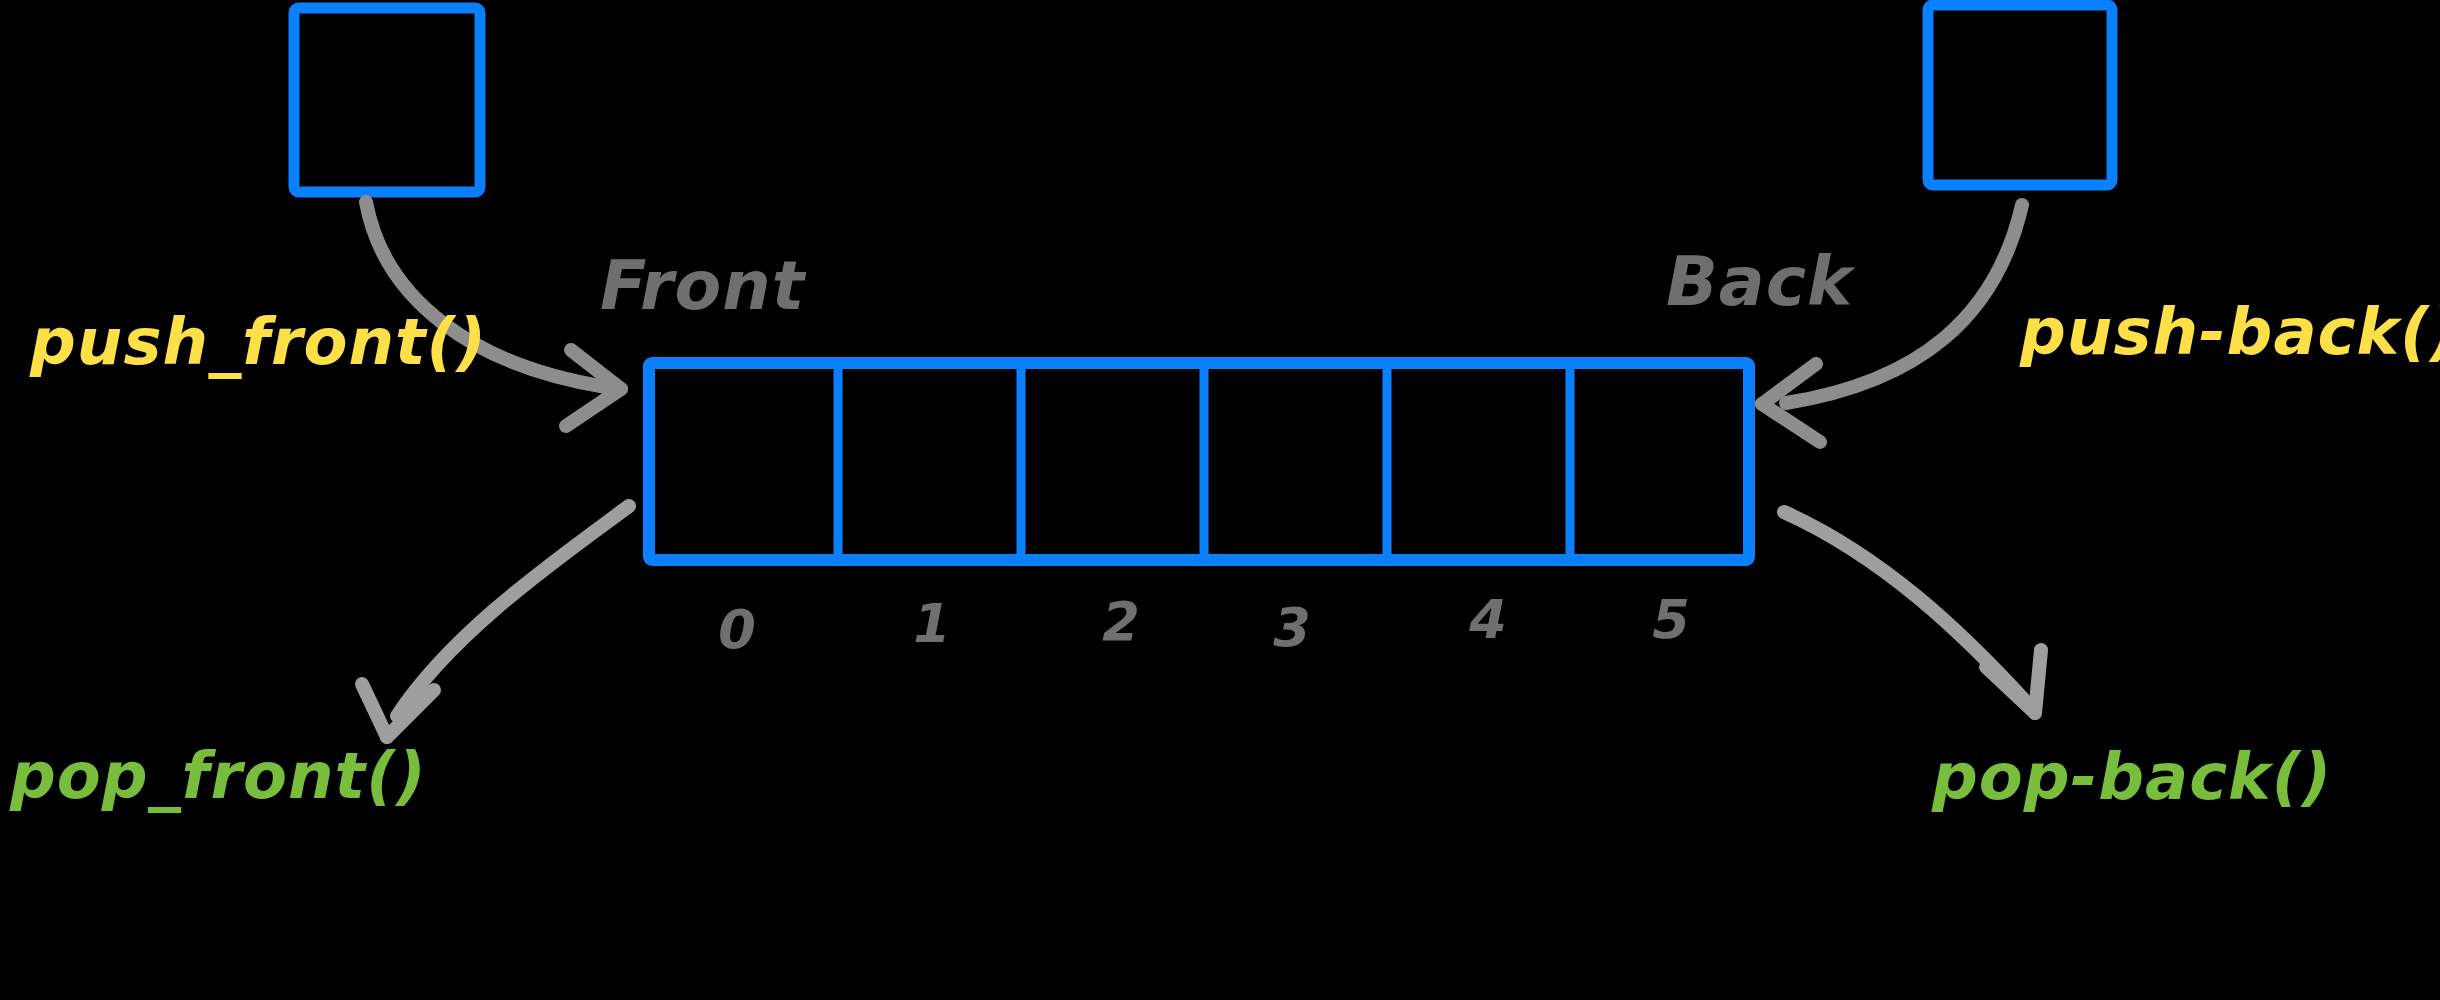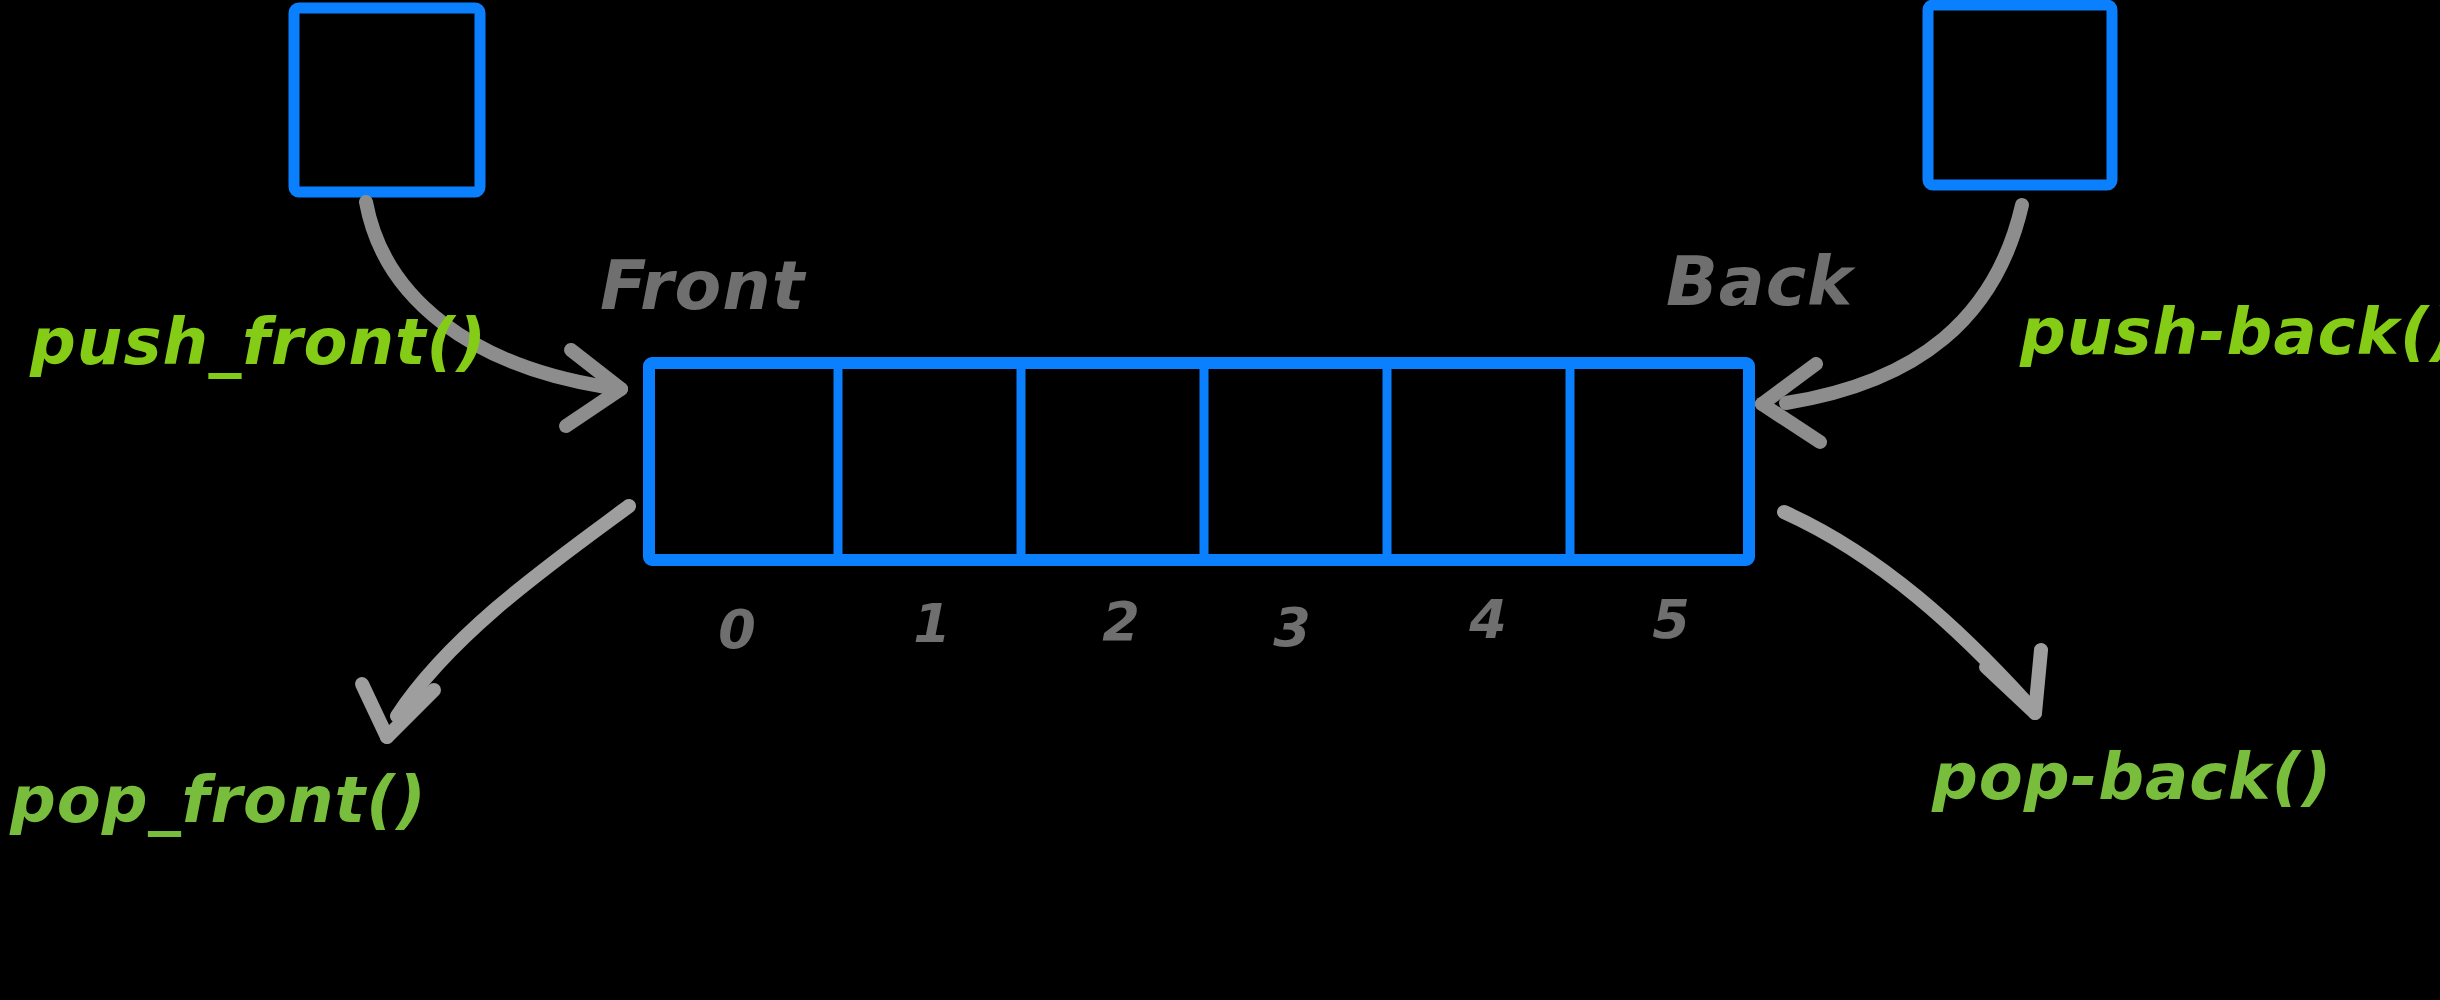--- a/index.html
+++ b/index.html
@@ -23,21 +23,21 @@
   }
   .label {
     position: absolute;
     white-space: nowrap;
     line-height: 1;
     font-weight: 700;
     letter-spacing: 1px;
     user-select: none;
   }
   .op-label { font-size: 64px; font-style: italic; }
-  .push-op  { color: #84cc16; }
+  .push-op  { color: #fde047; }
   .pop-op   { color: #79bd3c; }
   .end-label {
     color: #6f6f6f;
     font-size: 68px;
     font-style: italic;
     font-weight: 700;
   }
   .index-label {
     position: absolute;
     color: #6f6f6f;
@@ -91,21 +91,21 @@
       <path d="M 2035 713 L 1986 667"></path>
       <path d="M 2035 713 L 2041 650"></path>
     </g>
   </svg>
 
   <div class="label end-label" style="left:600px; top:252px;font-style:italic;">Front</div>
   <div class="label end-label" style="left:1666px; top:248px;">Back</div>
 
   <div class="label op-label push-op" style="left:30px; top:310px;">push_front()</div>
   <div class="label op-label push-op" style="left:2020px; top:300px;">push-back()</div>
-  <div class="label op-label pop-op" style="left:10px; top:768px;">pop_front()</div>
+  <div class="label op-label pop-op" style="left:10px; top:744px;">pop_front()</div>
   <div class="label op-label pop-op" style="left:1932px; top:745px;text-align:center;">pop-back()</div>
 
   <div>
     <span class="index-label" style="left:737px;  top:598px;">0</span>
     <span class="index-label" style="left:932px;  top:592px;">1</span>
     <span class="index-label" style="left:1121px; top:590px;">2</span>
     <span class="index-label" style="left:1292px; top:596px;">3</span>
     <span class="index-label" style="left:1488px; top:588px;">4</span>
     <span class="index-label" style="left:1671px; top:588px;">5</span>
   </div>

